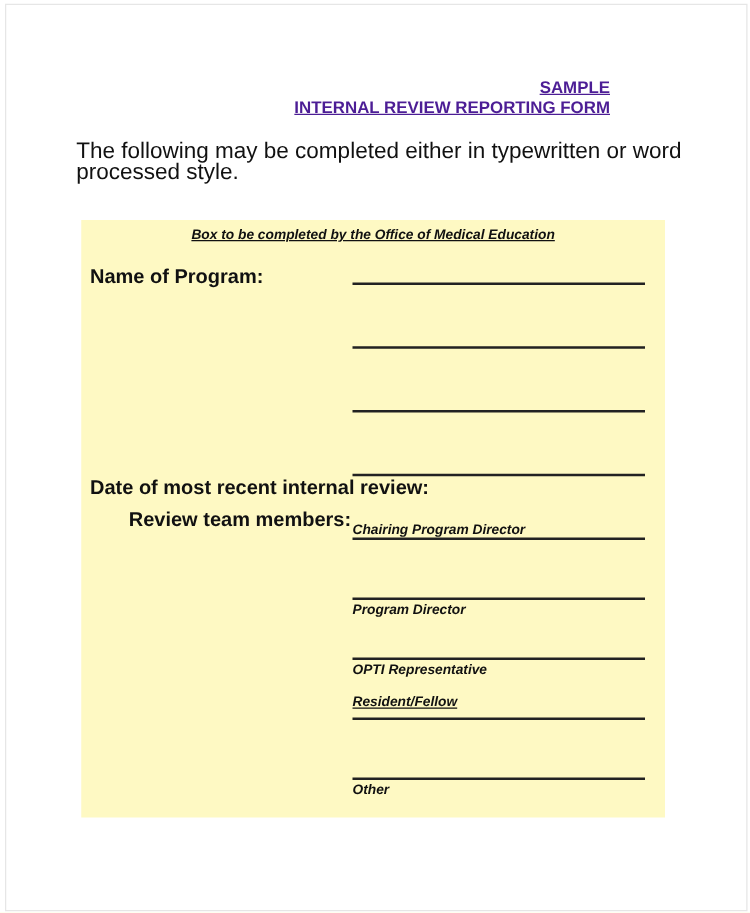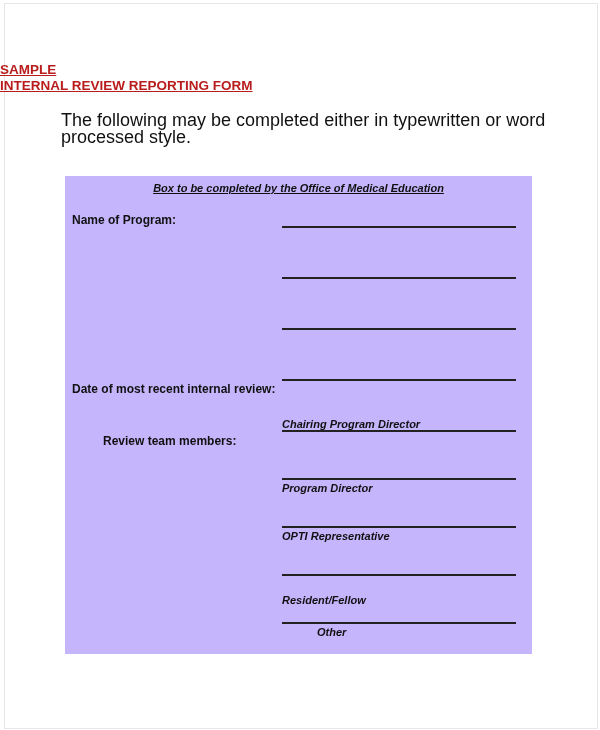--- a/index.html
+++ b/index.html
@@ -1,24 +1,24 @@
 <!DOCTYPE html>
 <html><head>
   <meta charset="utf-8">
   <style>
     html, body { margin: 0; padding: 0; background: #ffffff; }
     body { width: 600px; height: 730px; position: relative; overflow: hidden; font-family: "Liberation Sans", sans-serif; color: #111; }
     .page { position: absolute; left: 4px; top: 3px; width: 592px; height: 724px; border: 1px solid #e6e6e6; background: #fff; }
-    .title { position: absolute; left: 0; width: 488px; text-align: left; font-weight: bold; font-size: 13.5px; text-decoration: underline; color: #b91c1c; }
+    .title { position: absolute; left: 0; width: 488px; text-align: right; font-weight: bold; font-size: 13.5px; text-decoration: underline; color: #4c1d95; }
     .title.l1 { top: 62px; }
     .title.l2 { top: 78px; }
     .intro { position: absolute; left: 61px; top: 112px; font-size: 18px; line-height: 17px; color: #111; }
-    .box { position: absolute; left: 65px; top: 176px; width: 467px; height: 478px; background: #c4b5fd; }
+    .box { position: absolute; left: 65px; top: 176px; width: 467px; height: 478px; background: #fef9c3; }
     .box-heading { position: absolute; left: 0; top: 6px; width: 100%; text-align: center; font-size: 11px; font-style: italic; font-weight: bold; text-decoration: underline; color: #111; }
-    .field-label { position: absolute; left: 7px; font-size: 12px; font-weight: bold; color: #111; }
+    .field-label { position: absolute; left: 7px; font-size: 16px; font-weight: bold; color: #111; }
     .field-line { position: absolute; left: 217px; width: 234px; height: 2px; background: #222; }
     .member-caption { position: absolute; left: 217px; font-size: 11px; font-style: italic; font-weight: bold; color: #111; }
   </style>
 </head>
 <body>
 
 <div class="page"></div>
 
 <div class="title l1">SAMPLE</div>
 <div class="title l2">INTERNAL REVIEW REPORTING FORM</div>
@@ -33,29 +33,29 @@
   <div class="field-label" style="top:37px;">Name of Program:</div>
   <div class="field-line" style="top:50px;"></div>
 
   <div class="field-line" style="top:101px;"></div>
 
   <div class="field-line" style="top:152px;"></div>
 
   <div class="field-label" style="top:206px;">Date of most recent internal review:</div>
   <div class="field-line" style="top:203px;"></div>
 
-  <div class="field-label" style="top:258px;padding-left:31px;">Review team members:</div>
+  <div class="field-label" style="top:232px;padding-left:31px;">Review team members:</div>
 
   <div class="field-line" style="top:254px;"></div>
   <div class="member-caption" style="top:242px;text-align:center;">Chairing Program Director</div>
 
   <div class="field-line" style="top:302px;"></div>
   <div class="member-caption" style="top:306px;">Program Director</div>
 
   <div class="field-line" style="top:350px;"></div>
   <div class="member-caption" style="top:354px;">OPTI Representative</div>
 
   <div class="field-line" style="top:398px;"></div>
-  <div class="member-caption" style="top:418px;">Resident/Fellow</div>
+  <div class="member-caption" style="top:380px;text-decoration:underline;">Resident/Fellow</div>
 
   <div class="field-line" style="top:446px;"></div>
-  <div class="member-caption" style="top:450px;margin-left:35px;">Other</div>
+  <div class="member-caption" style="top:450px;">Other</div>
 </div>
 
 </body></html>

